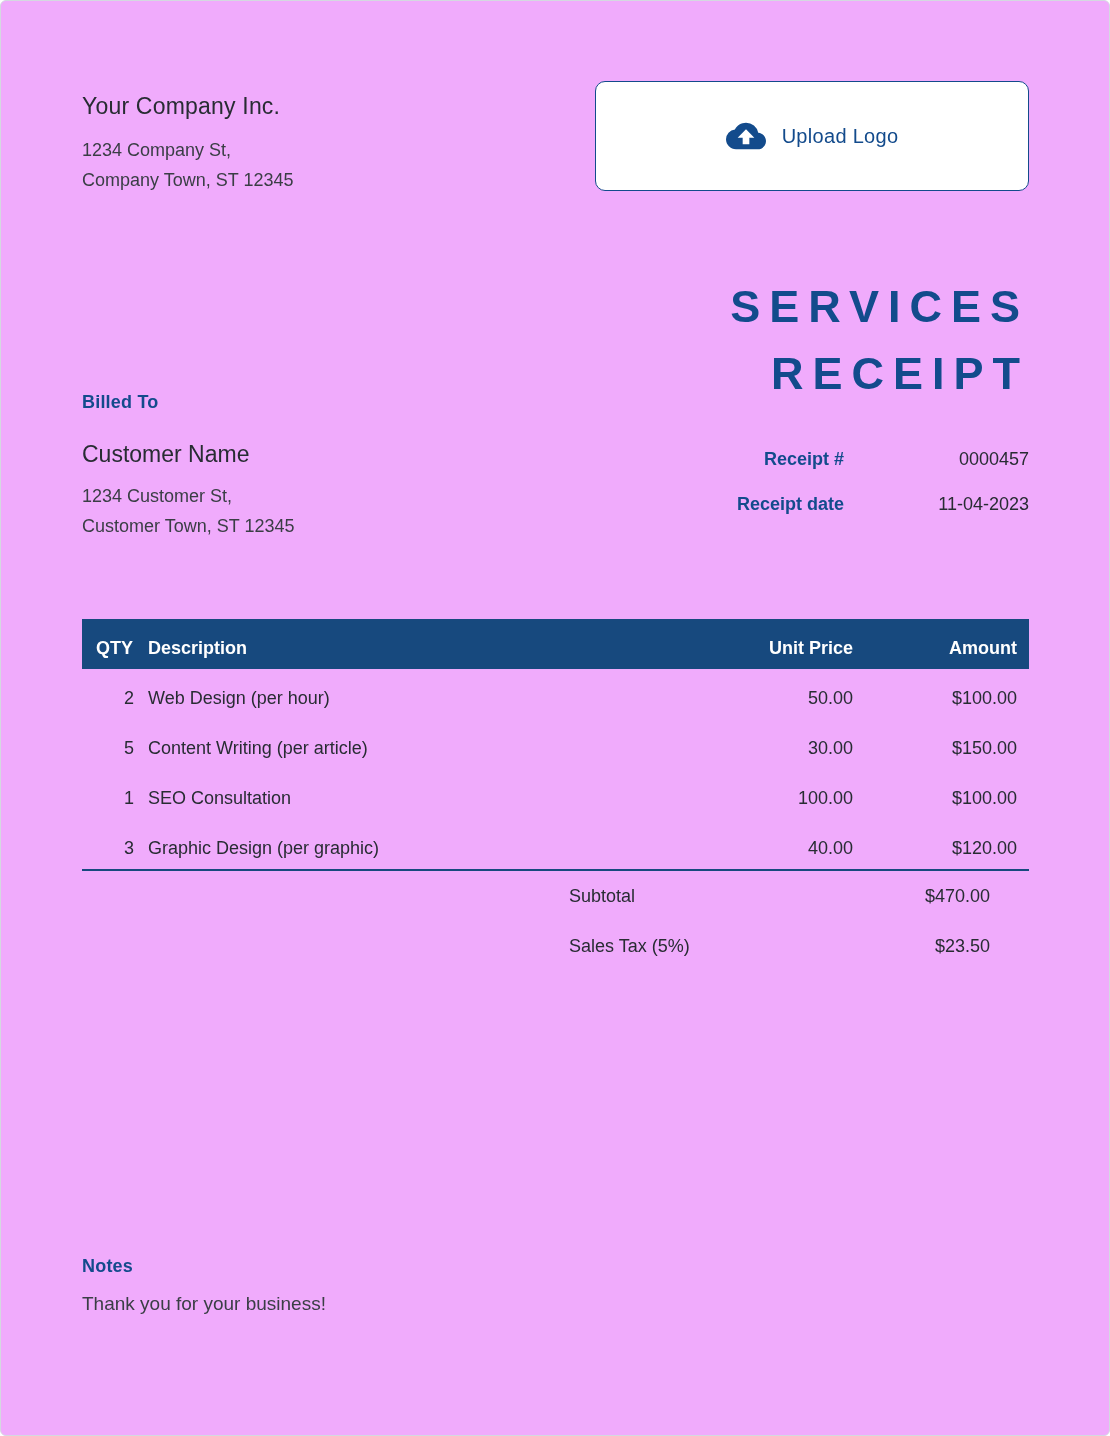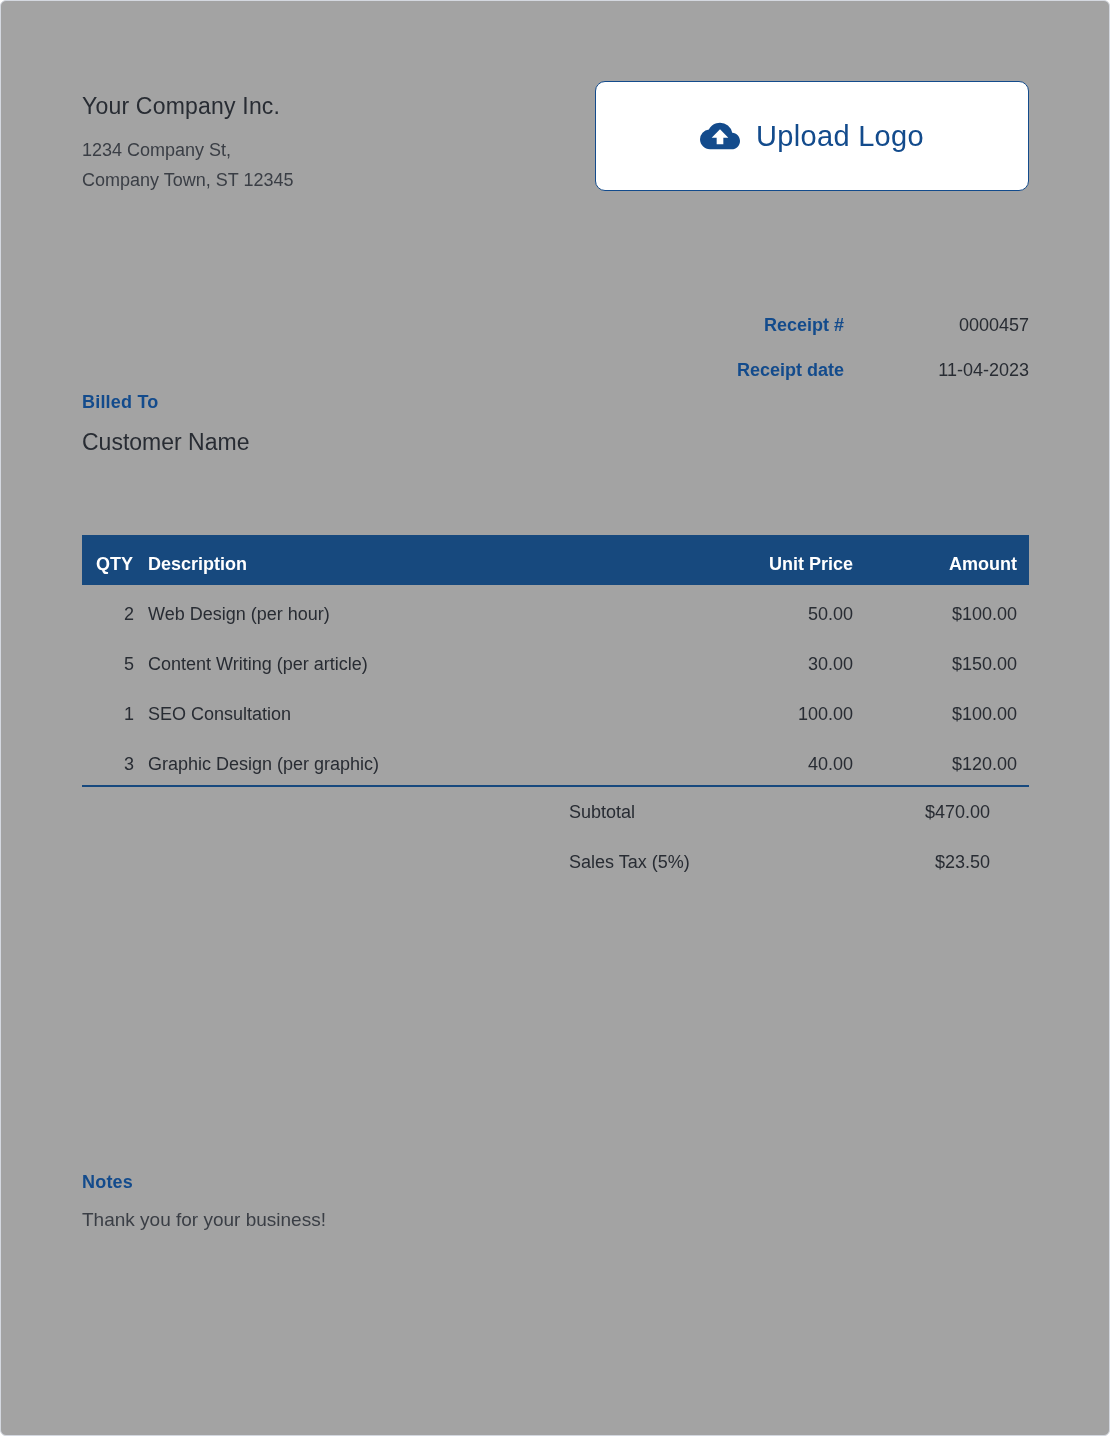--- a/index.html
+++ b/index.html
@@ -13,21 +13,21 @@
   *{margin:0;padding:0;box-sizing:border-box;}
   html,body{width:1110px;height:1436px;}
   body{
     font-family:"Liberation Sans","DejaVu Sans",sans-serif;
     background:#fff;
     color:var(--text-dark);
     overflow:hidden;
   }
   .page{
     width:1110px;height:1436px;
-    background:#a3a3a3;
+    background:#f0abfc;
     border:1px solid var(--page-border);
     border-radius:6px;
   }
 
   
   .header{
     display:flex;
     justify-content:space-between;
     padding:80px 80px 0 81px;
   }
@@ -39,33 +39,33 @@
   .company-address{margin-top:14px;font-size:18px;line-height:30px;color:#3A3E45;}
   .upload-btn{
     width:434px;height:110px;
     border:1.5px solid var(--accent);
     border-radius:10px;
     background:#fff;
     display:flex;align-items:center;justify-content:center;
     gap:16px;cursor:pointer;
   }
   .upload-btn .cloud{width:40px;height:40px;display:block;}
-  .upload-btn .upload-label{font-size:29px;color:var(--accent);letter-spacing:.3px;}
+  .upload-btn .upload-label{font-size:20px;color:var(--accent);letter-spacing:.3px;}
 
   
   .mid{
     display:flex;justify-content:space-between;
     padding:0 80px 0 81px;
   }
   .billed{margin-top:196px;}
   .section-label{
     font-size:18px;line-height:22px;font-weight:bold;color:var(--accent);
     letter-spacing:.2px;
   }
-  .customer-name{margin-top:14px;font-size:23px;line-height:30px;color:var(--text-heading);}
+  .customer-name{margin-top:26px;font-size:23px;line-height:30px;color:var(--text-heading);}
   .customer-address{margin-top:12px;font-size:18px;line-height:30px;color:#3A3E45;}
 
   .title-meta{margin-top:78px;text-align:right;}
   .doc-title{
     font-size:45px;line-height:67px;font-weight:bold;
     color:var(--accent);letter-spacing:9px;
   }
   .meta{margin-top:30px;}
   .meta-row{
     display:flex;justify-content:flex-end;align-items:center;
@@ -138,23 +138,31 @@
         </svg>
       </span>
       <span class="upload-label">Upload Logo</span>
     </button>
   </div>
 
   <div class="mid">
     <div class="billed">
       <div class="section-label">Billed To</div>
       <div class="customer-name">Customer Name</div>
+      <div class="customer-address">
+        <div>1234 Customer St,</div>
+        <div>Customer Town, ST 12345</div>
+      </div>
     </div>
 
     <div class="title-meta">
+      <div class="doc-title">
+        <div>SERVICES</div>
+        <div>RECEIPT</div>
+      </div>
       <div class="meta">
         <div class="meta-row">
           <span class="meta-label">Receipt #</span>
           <span class="meta-value">0000457</span>
         </div>
         <div class="meta-row">
           <span class="meta-label">Receipt date</span>
           <span class="meta-value">11-04-2023</span>
         </div>
       </div>

